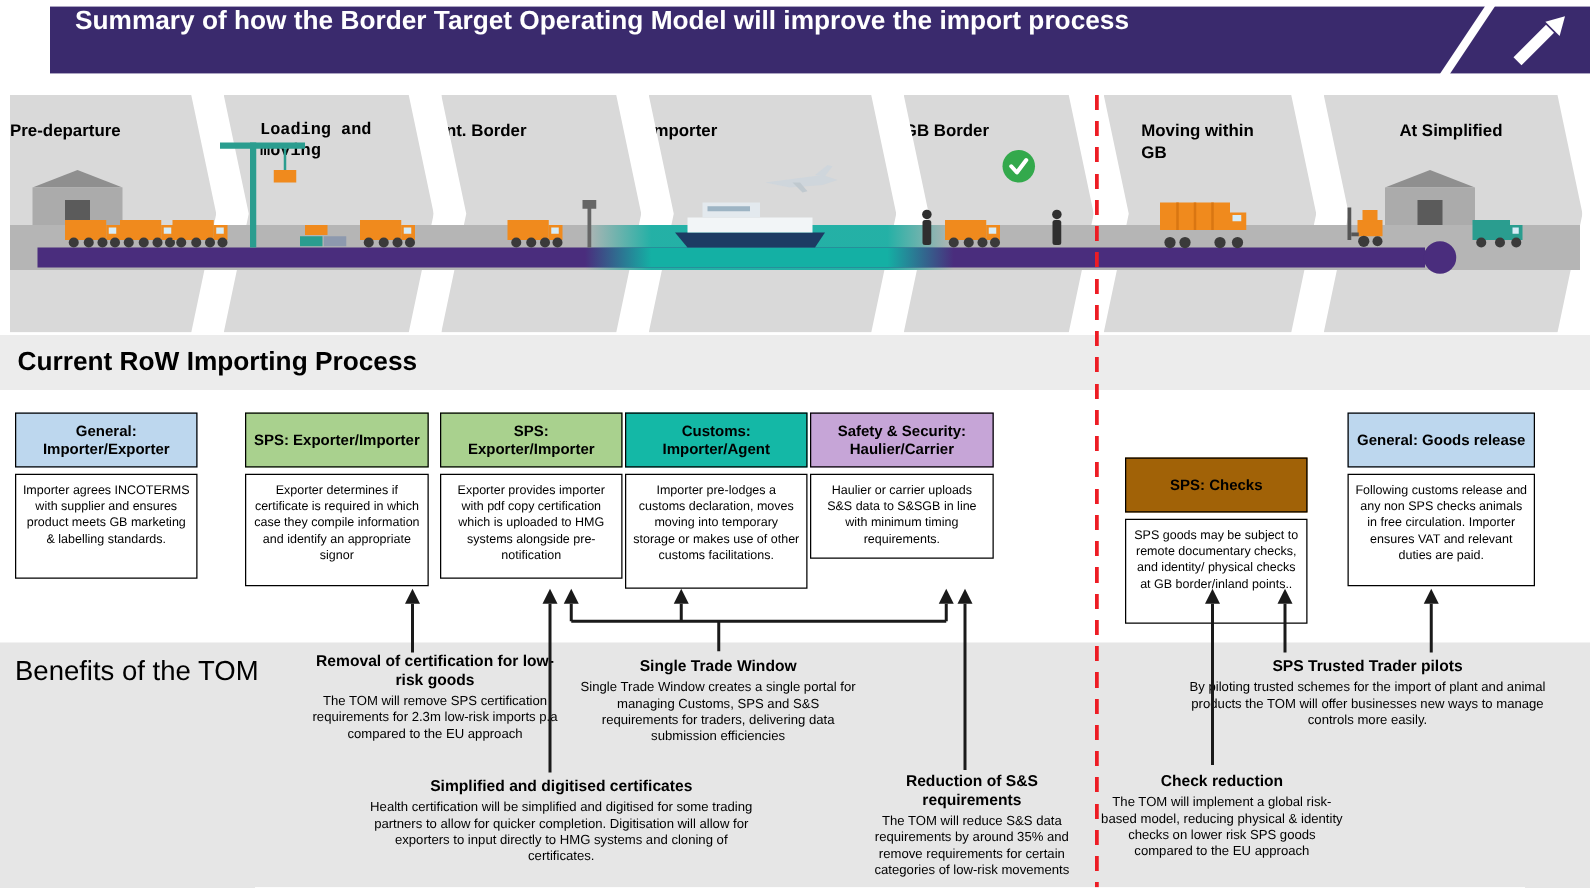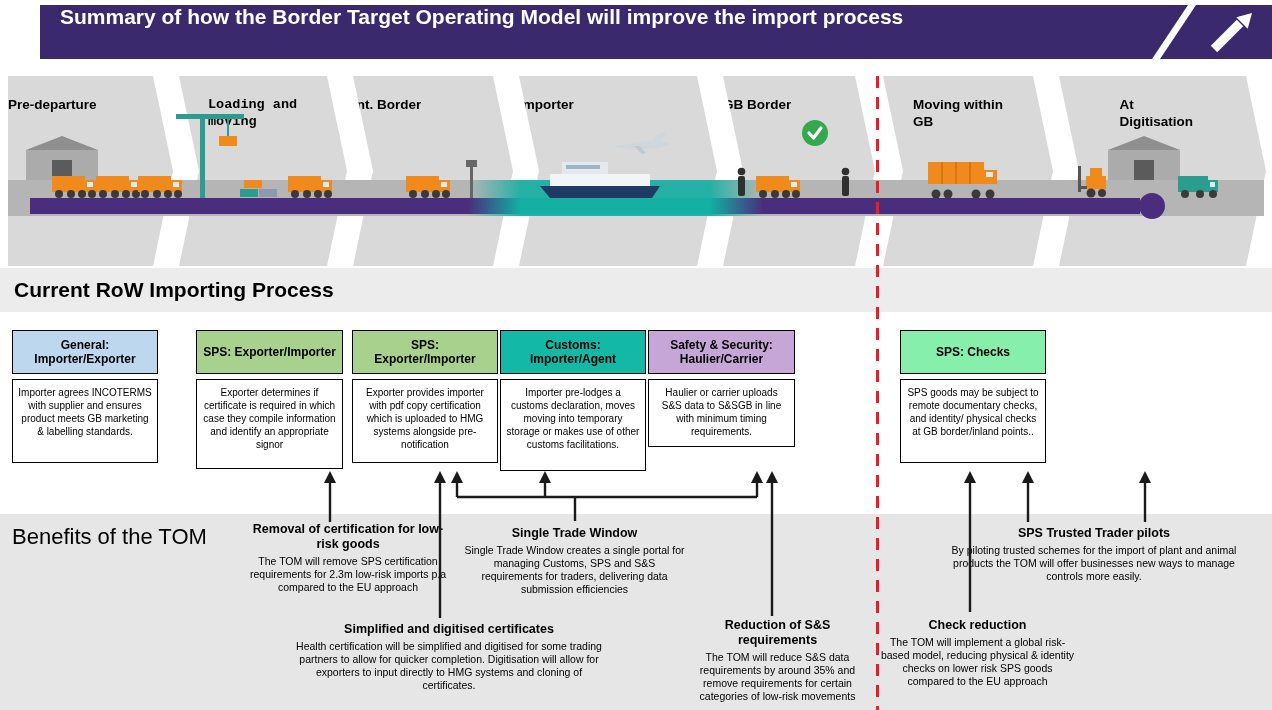--- a/index.html
+++ b/index.html
@@ -75,21 +75,21 @@
   <div class="chev" style="left: 519px; width: 198px; background-color: rgb(217, 217, 217);">
       <div class="chev-label">Importer</div>
     </div>
   <div class="chev" style="left: 723px; width: 152px; background-color: rgb(217, 217, 217);">
       <div class="chev-label">GB Border</div>
     </div>
   <div class="chev" style="left: 883px; width: 170px; background-color: rgb(217, 217, 217);">
       <div class="chev-label" style="max-width:110px">Moving within GB</div>
     </div>
   <div class="chev" style="left: 1059px; width: 207px; background-color: rgb(217, 217, 217);">
-      <div class="chev-label" style="max-width:86px">At Digitisation</div>
+      <div class="chev-label" style="max-width:86px">At Simplified</div>
     </div>
 
   <svg class="illus" width="1272" height="156" viewBox="0 0 1272 156">
     <defs>
       <linearGradient id="tealFade" x1="0" y1="0" x2="1" y2="0">
         <stop offset="0" stop-color="#14b0a4" stop-opacity="0"></stop>
         <stop offset="0.18" stop-color="#14b0a4"></stop>
         <stop offset="0.82" stop-color="#14b0a4"></stop>
         <stop offset="1" stop-color="#14b0a4" stop-opacity="0"></stop>
       </linearGradient>
@@ -213,22 +213,26 @@
   </div>
   <div class="pbox" style="left:500px;width:146px">
     <div class="pbox-h" style="background-color: #14b8a6;">Customs: Importer/Agent</div>
     <div class="pbox-b" style="min-height:92px">Importer pre-lodges a customs declaration, moves moving into temporary storage or makes use of other customs facilitations.</div>
   </div>
   <div class="pbox" style="left:648px;width:147px">
     <div class="pbox-h" style="background-color: rgb(198, 165, 215);">Safety &amp; Security: Haulier/Carrier</div>
     <div class="pbox-b" style="min-height:68px">Haulier or carrier uploads S&amp;S data to S&amp;SGB in line with minimum timing requirements.</div>
   </div>
   <div class="pbox" style="left:900px;width:146px">
-    <div class="pbox-h" style="background-color: #86efac;">SPS: Checks</div>
+    <div class="pbox-h" style="background-color: #a16207; margin-top: 36px;">SPS: Checks</div>
     <div class="pbox-b" style="min-height:84px">SPS goods may be subject to remote documentary checks, and identity/ physical checks at GB border/inland points..</div>
+  </div>
+  <div class="pbox" style="left:1078px;width:150px">
+    <div class="pbox-h" style="background-color: rgb(189, 215, 238);">General: Goods release</div>
+    <div class="pbox-b" style="min-height:90px">Following customs release and any non SPS checks animals in free circulation. Importer ensures VAT and relevant duties are paid.</div>
   </div>
 
   <div class="benefits-bg" style="background-color: rgb(230, 230, 230);"></div>
   <div class="benefits-heading">Benefits of the TOM</div>
 
   <div class="benefit" style="left:248px;top:522px;width:200px">
     <div class="benefit-title">Removal of certification for low-risk goods</div>
     <div class="benefit-body">The TOM will remove SPS certification requirements for 2.3m low-risk imports p.a compared to the EU approach</div>
   </div>
   <div class="benefit" style="left:462px;top:526px;width:225px">

